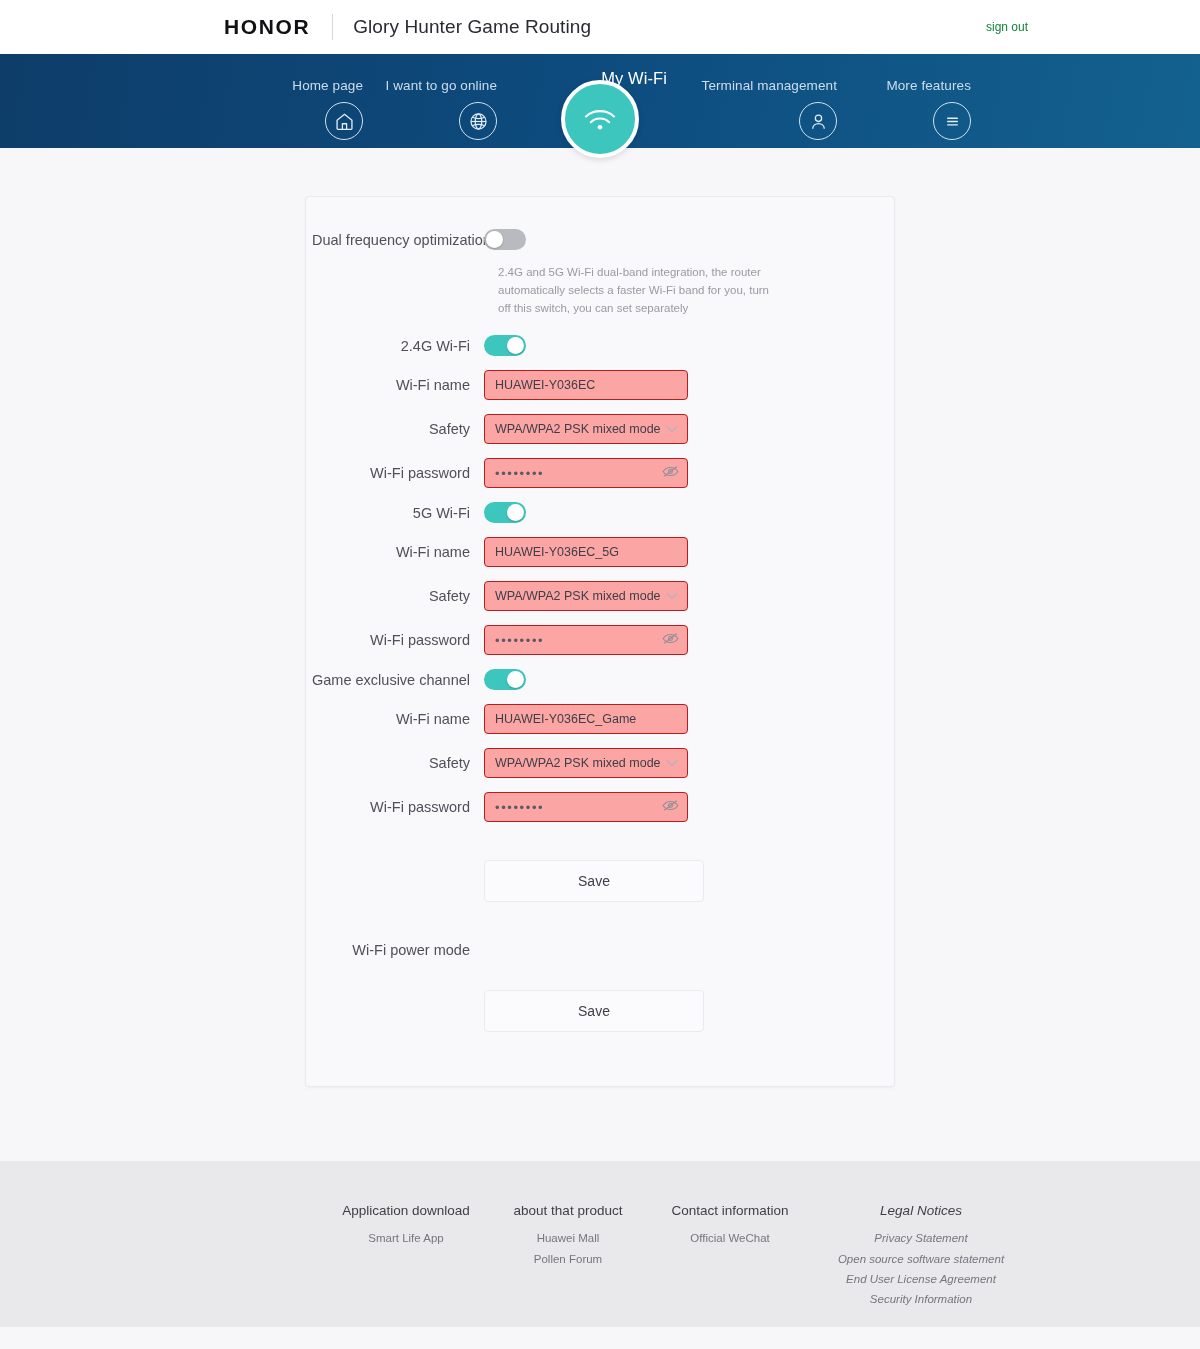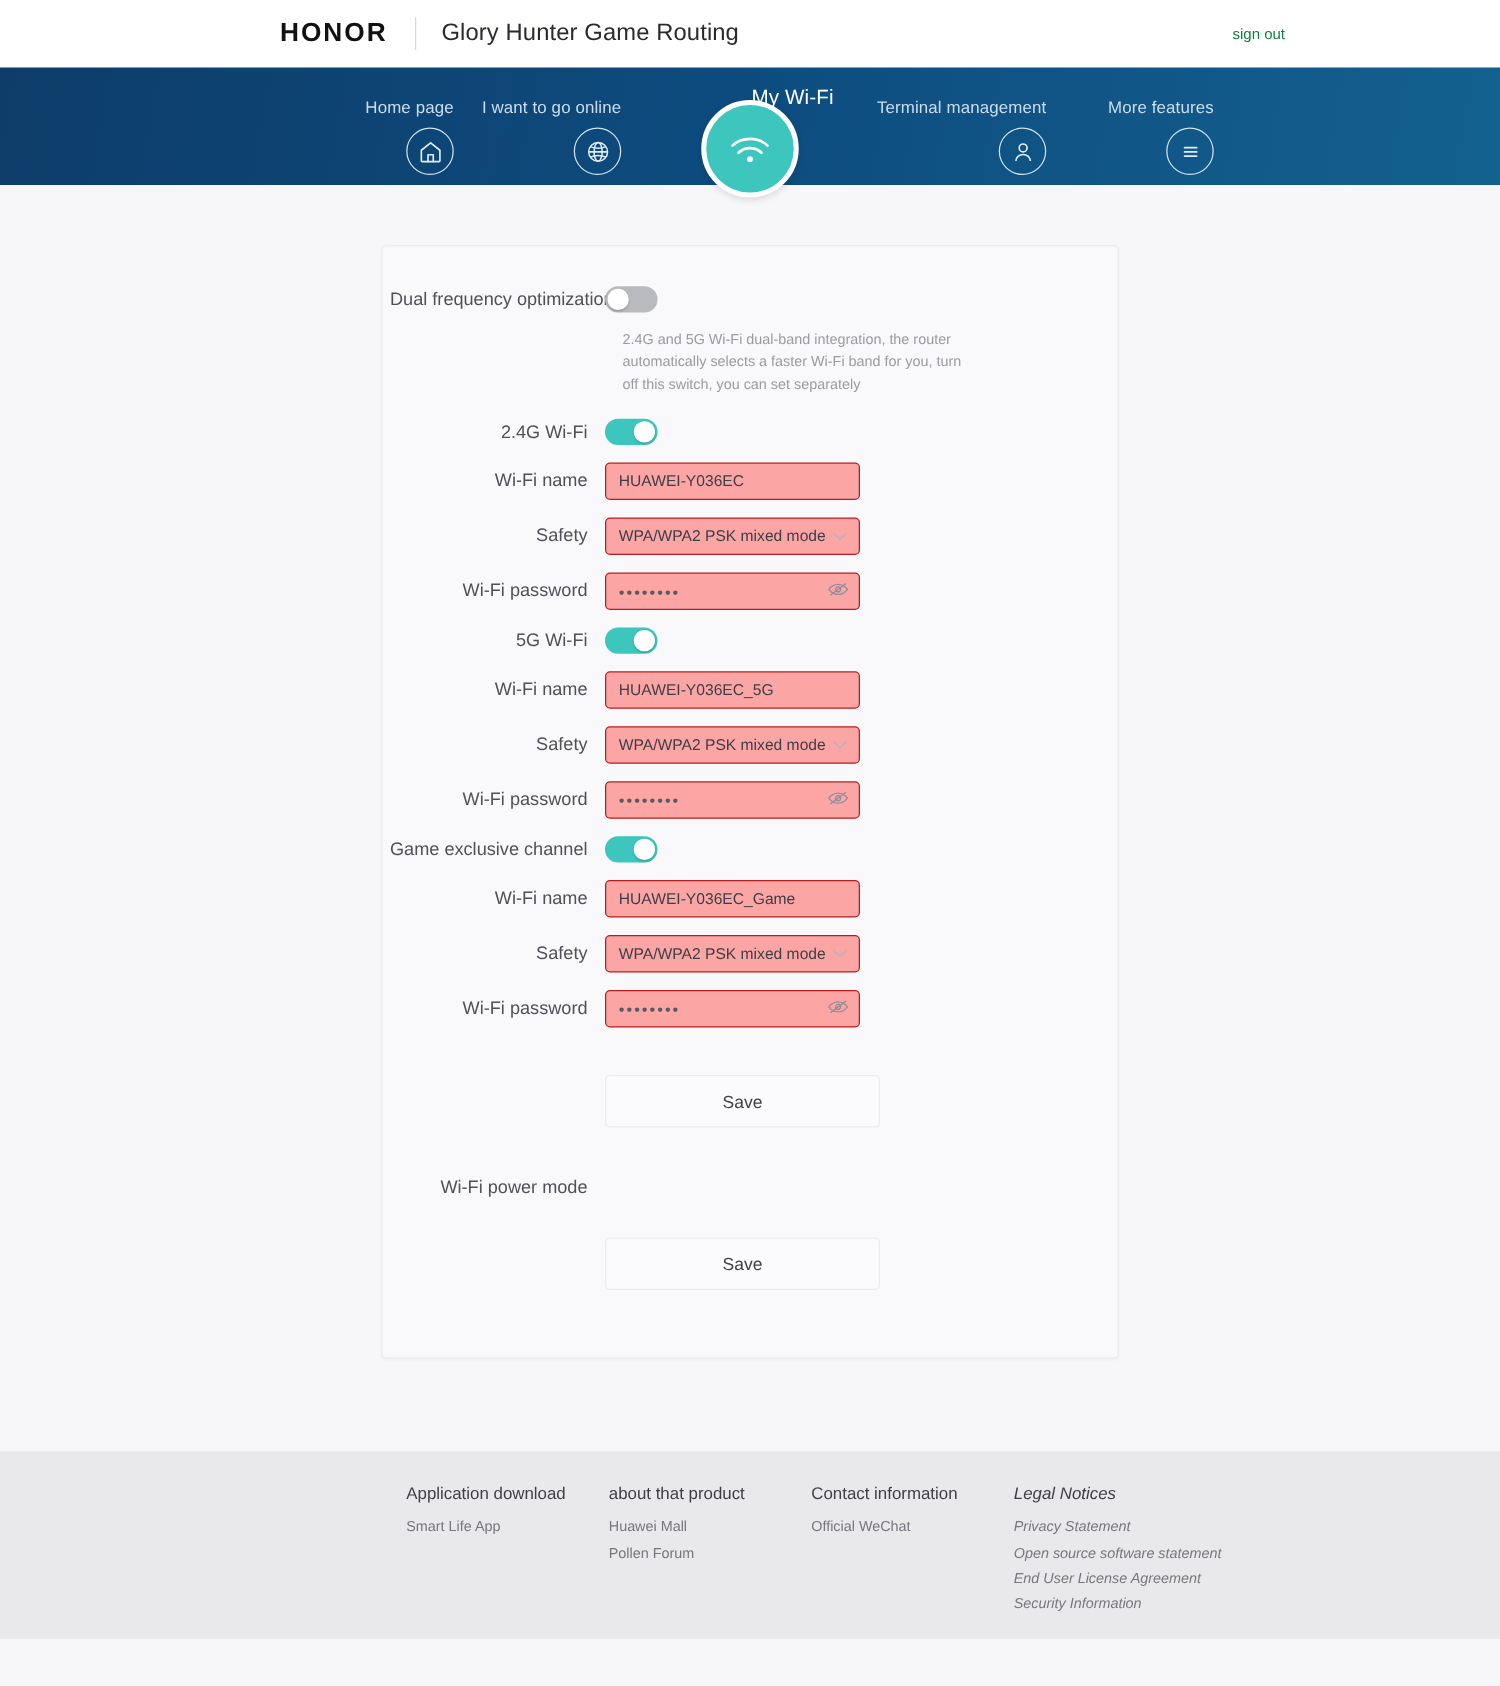--- a/index.html
+++ b/index.html
@@ -198,21 +198,22 @@
     cursor: pointer;
     font-family: inherit;
   }
   .spacer-save { margin-top: 38px; }
   .spacer-power { margin-top: 40px; }
   .spacer-save2 { margin-top: 32px; }
 
   
   .footer {
     background: #e9e8ea;
-    padding: 26px 0 16px 0;
+    padding: 42px 0 16px 0;
+    text-align: center;
   }
   .footer-cols {
     display: flex;
     margin-left: 325px;
   }
   .fcol { margin-right: 0; }
   .fcol.c1 { width: 162px; }
   .fcol.c2 { width: 162px; }
   .fcol.c3 { width: 162px; }
   .fcol.c4 { width: 220px; font-style: italic; }

